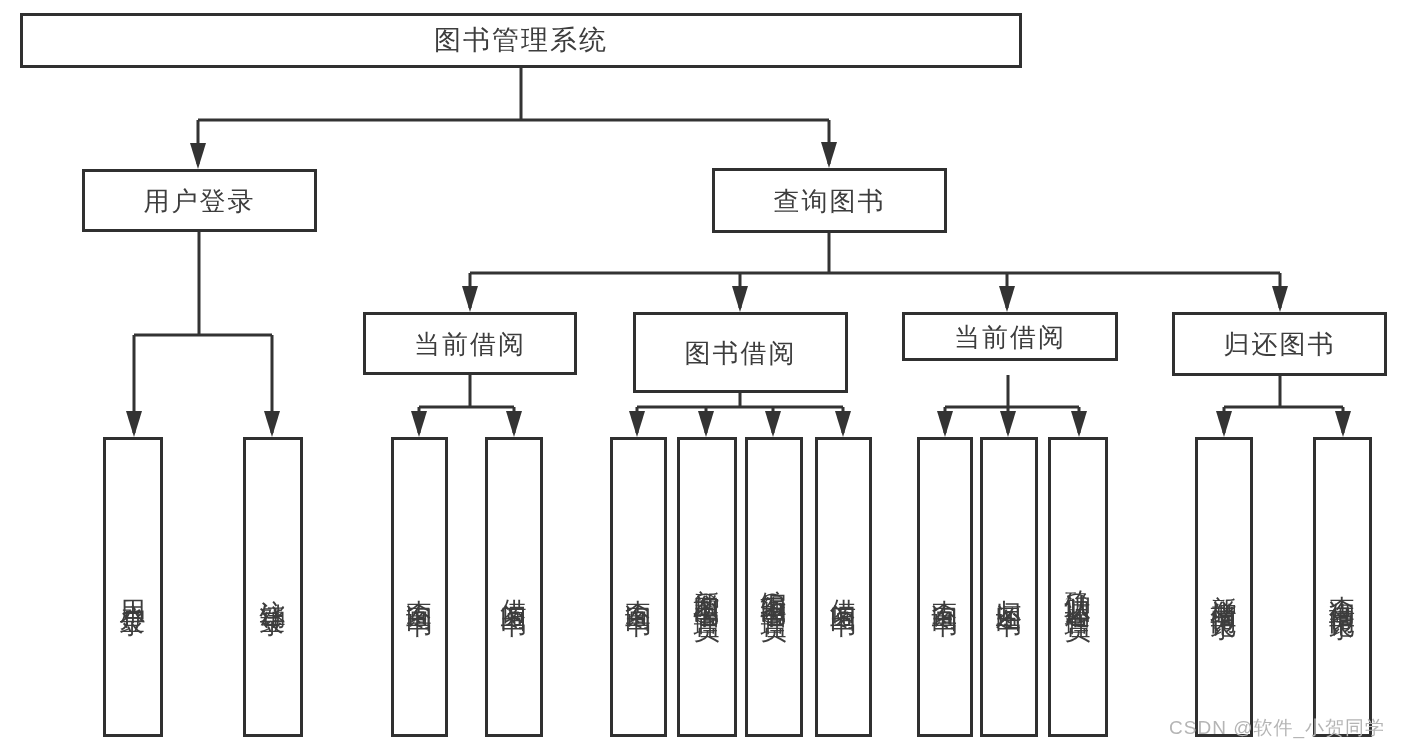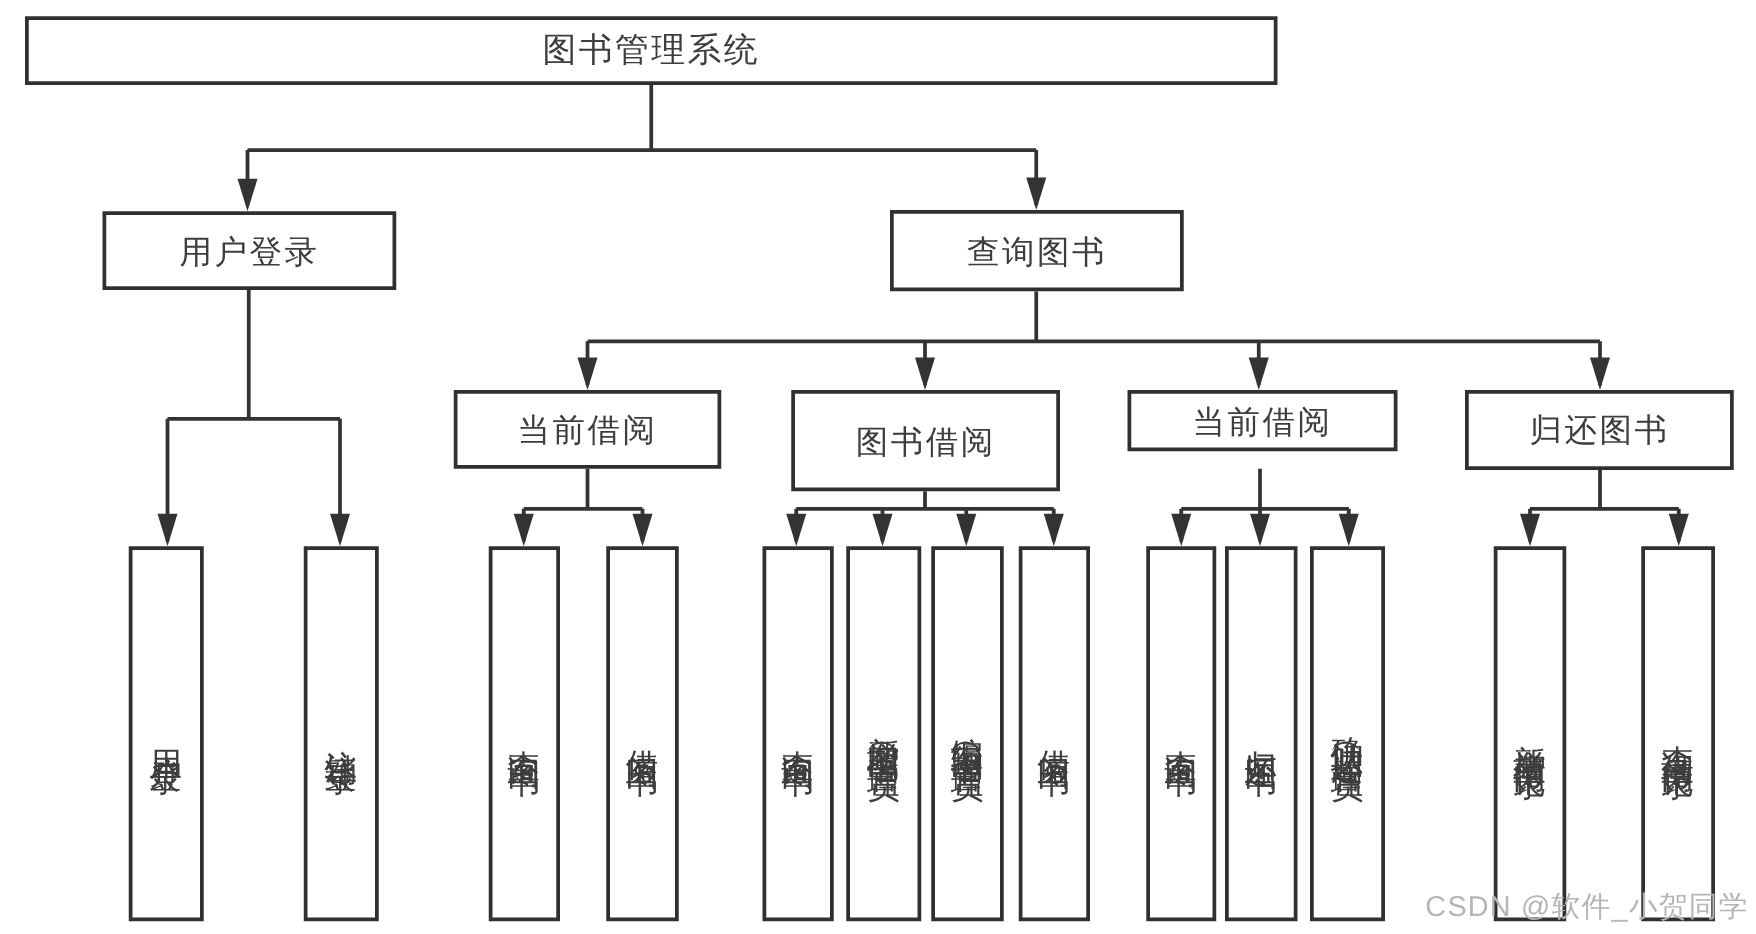--- a/index.html
+++ b/index.html
@@ -41,23 +41,23 @@
   .node.root .lbl { font-size: 27px; }
   .node.v .lbl {
     writing-mode: vertical-rl;
     text-orientation: mixed;
     font-size: 26px;
     letter-spacing: 4px;
     line-height: 1;
   }
   .watermark {
     position: absolute;
-    right: 6px;
+    right: 20px;
     bottom: 6px;
-    font-size: 23px;
+    font-size: 19px;
     color: #b5b5b5;
     letter-spacing: 1px;
     white-space: nowrap;
   }
 </style>
 </head>
 <body>
 
 <div id="stage">
 

